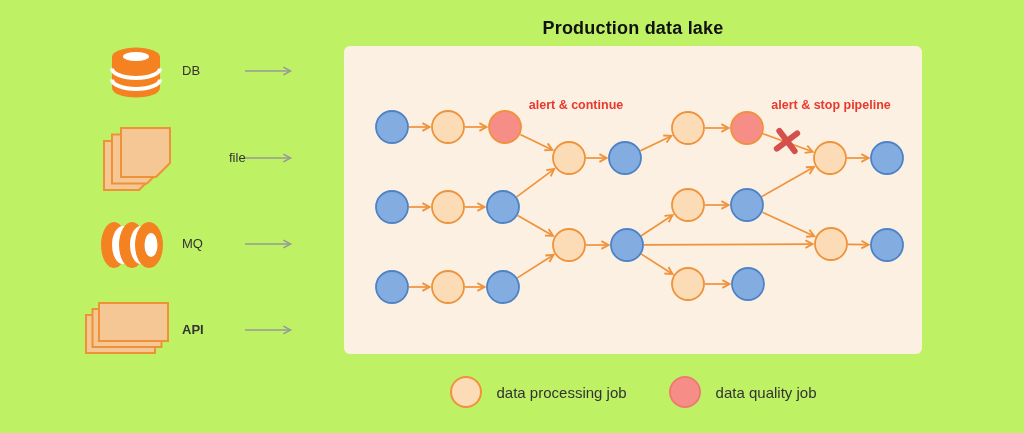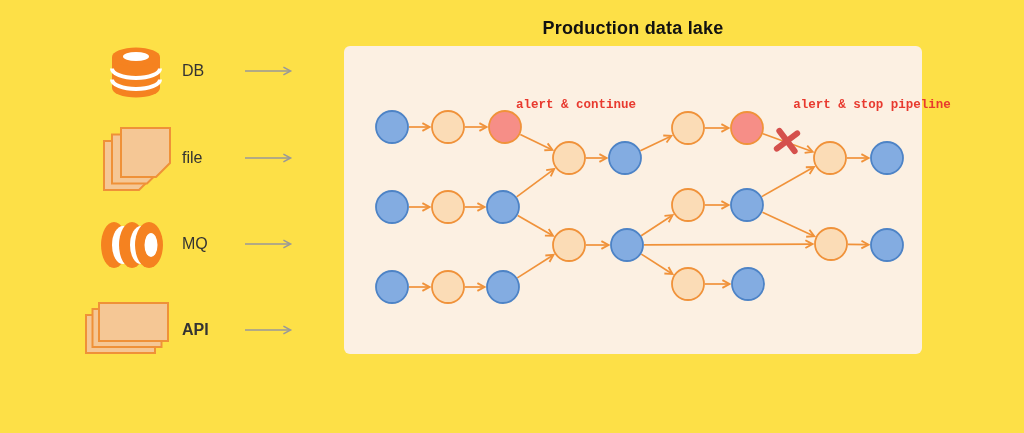--- a/index.html
+++ b/index.html
@@ -1,25 +1,25 @@
 <!DOCTYPE html>
 <html style="--accent-orange: #F58220; --stack-fill: #F5C795; --stack-stroke: #EF9138; --panel-bg: #FCF0E2; --edge: #F0923A; --processing-fill: #FBDCB6; --processing-stroke: #F0923A; --data-fill: #83ACE1; --data-stroke: #4D83C6; --quality-fill: #F68E87; --quality-stroke: #F0923A; --legend-quality-stroke: #EE7B72; --alert-text: #E8392E; --x-mark: #D5504C; --source-arrow: #999999; --label-text: #333333; --title-text: #111111;"><head>
 <meta charset="utf-8">
 <style>
   html,body{margin:0;padding:0;background:#fff;}
-  .stage{position:relative;width:1024px;height:433px;background:#fde047;overflow:hidden;
+  .stage{position:relative;width:1024px;height:433px;background:#bef264;overflow:hidden;
          font-family:"Liberation Sans", sans-serif;}
   .panel{position:absolute;left:344px;top:46px;width:578px;height:308px;
          background:var(--panel-bg,#FCF0E2);border-radius:6px;}
   .diagram-title{position:absolute;left:344px;top:18px;width:578px;text-align:center;
          font-size:18px;font-weight:700;color:var(--title-text,#111);letter-spacing:.2px;}
-  .src-label{position:absolute;left:182px;font-size:16px;color:var(--label-text,#333);
+  .src-label{position:absolute;left:182px;font-size:13px;color:var(--label-text,#333);
          line-height:20px;}
   .annotation{position:absolute;transform:translateX(-50%);font-size:12.5px;font-weight:700;
-         color:var(--alert-text,#E8392E);white-space:nowrap;font-family:Liberation Mono, monospace;}
+         color:var(--alert-text,#E8392E);white-space:nowrap;}
   .overlay-svg{position:absolute;left:0;top:0;}
   .icon-solid{fill:var(--accent-orange,#F58220);}
   .icon-hole{fill:#fff;}
   .icon-sep{stroke:#fff;stroke-width:4;fill:none;}
   .stack{fill:var(--stack-fill,#F5C795);stroke:var(--stack-stroke,#EF9138);stroke-width:2;}
   .src-arrow{stroke:var(--source-arrow,#999);stroke-width:1.4;}
   .src-arrow-head{stroke:var(--source-arrow,#999);fill:none;stroke-width:1.4;}
   .edge-head{stroke:var(--edge,#F0923A);fill:none;stroke-width:1.7;}
   .legend{position:absolute;left:344px;top:376px;width:578px;display:flex;
           justify-content:center;align-items:center;gap:42px;}
@@ -32,26 +32,26 @@
 </head>
 <body>
 
 <div class="stage">
 
   <div class="panel"></div>
 
   <div class="diagram-title">Production data lake</div>
 
   <div class="src-label" style="top:61px;">DB</div>
-  <div class="src-label" style="top:148px;">file</div>
+  <div class="src-label" style="top:148px;margin-left:47px;">file</div>
   <div class="src-label" style="top:234px;text-align:center;">MQ</div>
   <div class="src-label" style="top:320px;font-weight:bold;">API</div>
 
   <div class="annotation" style="left:576px;top:98px;">alert &amp; continue</div>
-  <div class="annotation" style="left:872px;top:98px;">alert &amp; stop pipeline</div>
+  <div class="annotation" style="left:831px;top:98px;">alert &amp; stop pipeline</div>
 
   <svg class="overlay-svg" width="1024" height="433" viewBox="0 0 1024 433">
     <defs>
       <marker id="arrow-gray" markerUnits="userSpaceOnUse" markerWidth="11" markerHeight="11" viewBox="0 0 10 10" refX="7.5" refY="5" orient="auto">
         <path class="src-arrow-head" d="M1.5,1.5 L8,5 L1.5,8.5"></path>
       </marker>
       <marker id="arrow-edge" markerUnits="userSpaceOnUse" markerWidth="11" markerHeight="11" viewBox="0 0 10 10" refX="7.5" refY="5" orient="auto">
         <path class="edge-head" d="M1.5,1.5 L8,5 L1.5,8.5"></path>
       </marker>
     </defs>
@@ -138,14 +138,24 @@
         <circle cx="747" cy="205" r="16" fill="#83ACE1" stroke="#4D83C6" stroke-width="1.8"></circle>
         <circle cx="688" cy="284" r="16" fill="#FBDCB6" stroke="#F0923A" stroke-width="1.8"></circle>
         <circle cx="748" cy="284" r="16" fill="#83ACE1" stroke="#4D83C6" stroke-width="1.8"></circle>
         <circle cx="831" cy="244" r="16" fill="#FBDCB6" stroke="#F0923A" stroke-width="1.8"></circle>
         <circle cx="887" cy="245" r="16" fill="#83ACE1" stroke="#4D83C6" stroke-width="1.8"></circle>
         <line x1="778" y1="132" x2="796" y2="150" stroke="#D5504C" stroke-width="6" stroke-linecap="round" transform="rotate(8 787 141)"></line>
         <line x1="778" y1="150" x2="796" y2="132" stroke="#D5504C" stroke-width="6" stroke-linecap="round" transform="rotate(8 787 141)"></line>
       </g>
   </svg>
 
+  <div class="legend">
+    <div class="legend-item">
+      <span class="legend-dot processing"></span>
+      <span class="legend-label">data processing job</span>
+    </div>
+    <div class="legend-item">
+      <span class="legend-dot quality"></span>
+      <span class="legend-label">data quality job</span>
+    </div>
+  </div>
 
 </div>
 
 </body></html>

